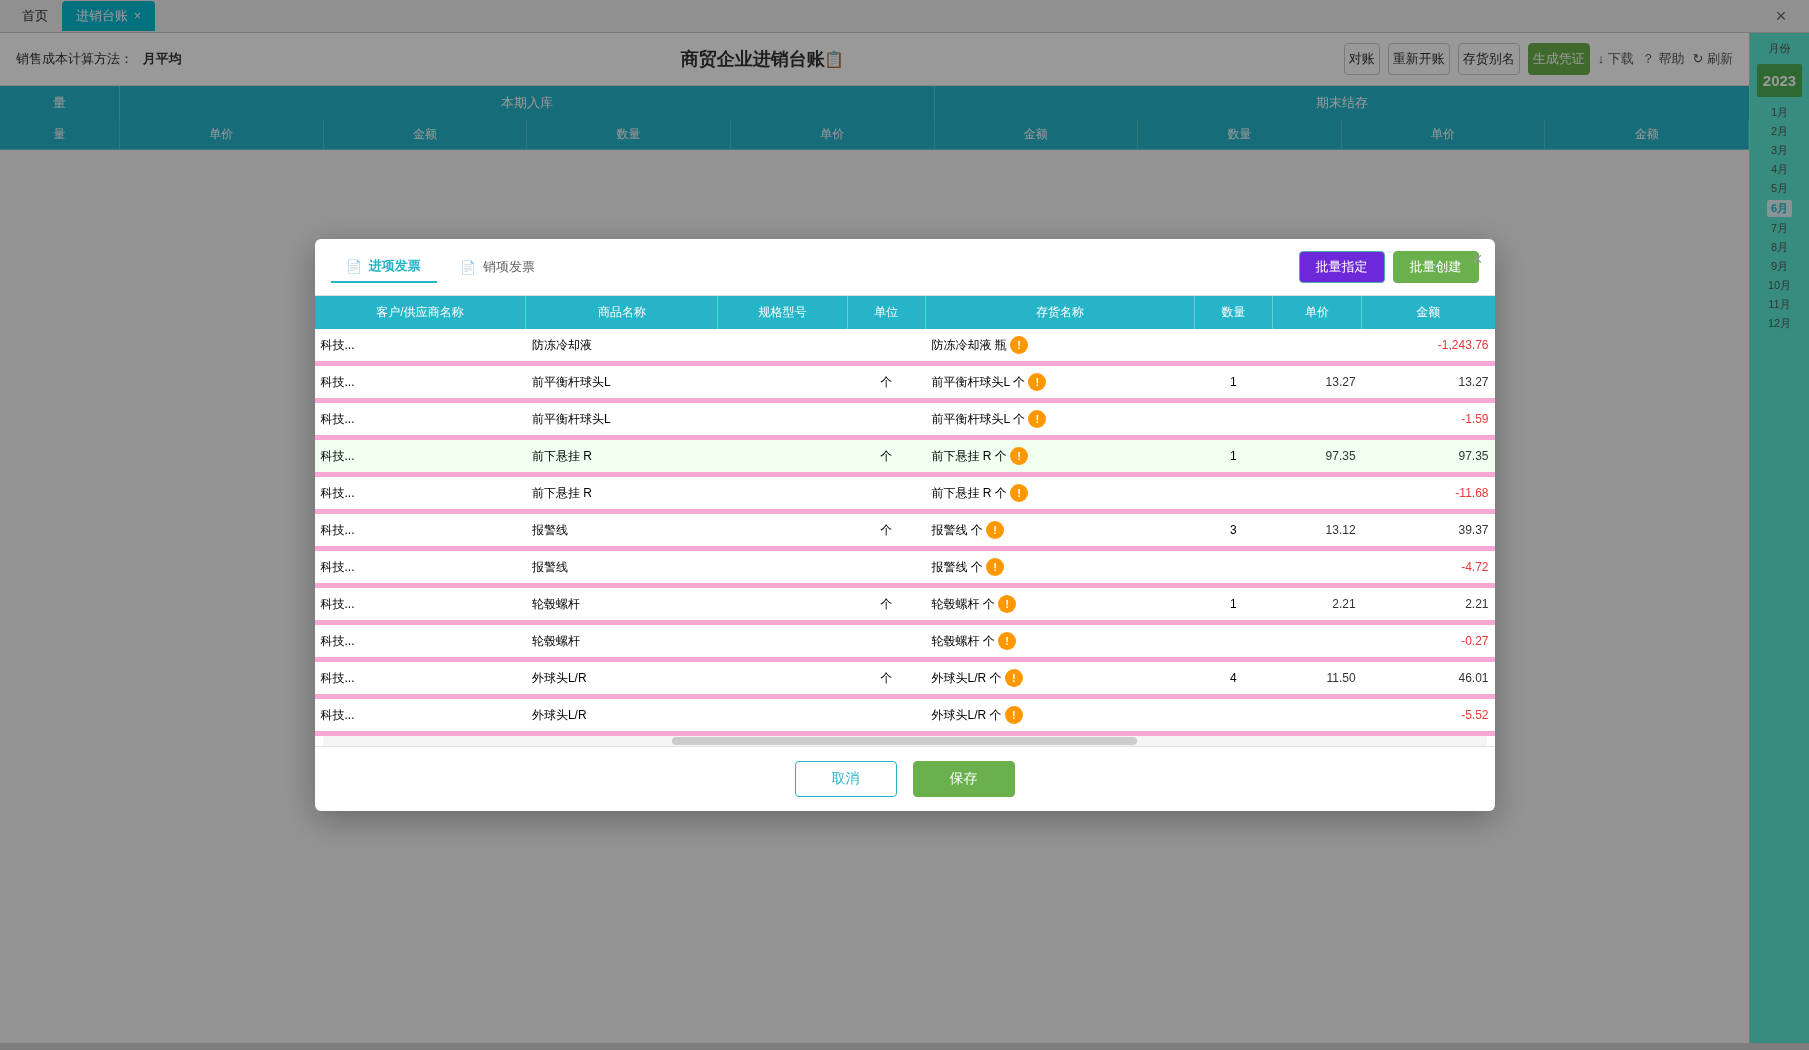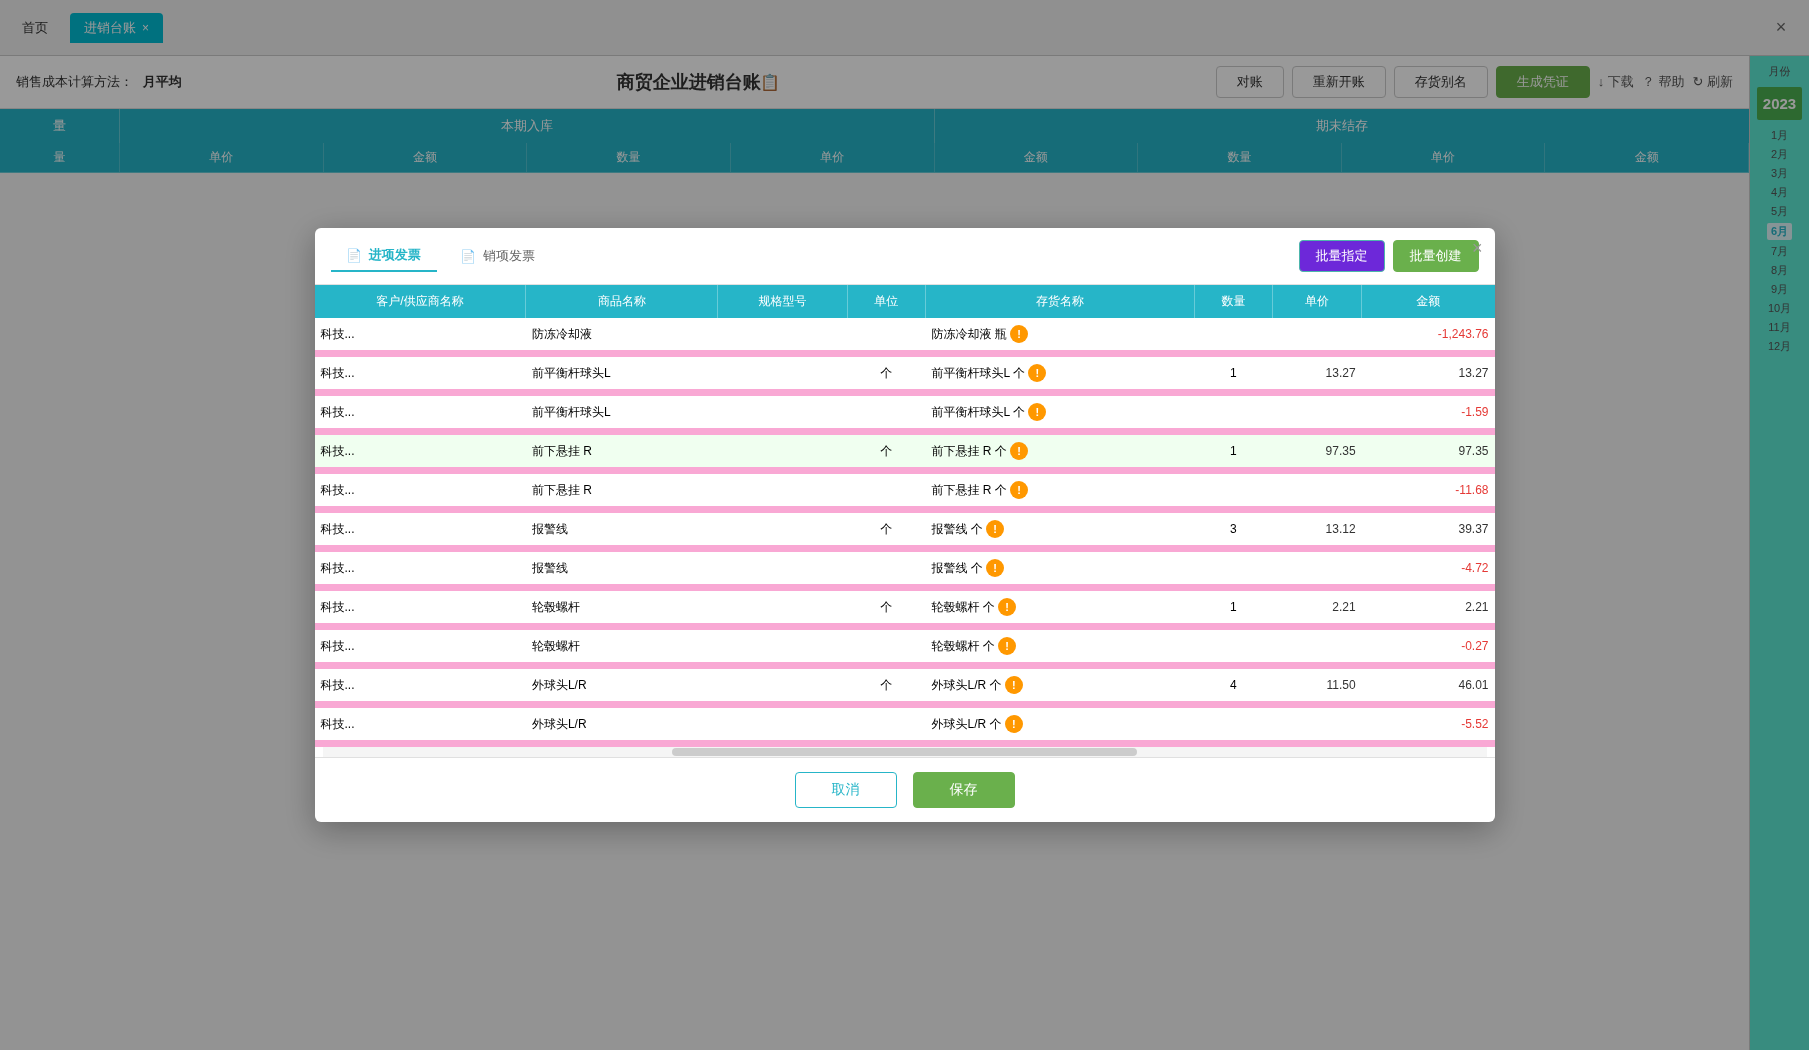--- a/index.html
+++ b/index.html
@@ -1,37 +1,37 @@
 <!DOCTYPE html>
 <html><head>
   <meta charset="utf-8">
   <style>
     * { box-sizing: border-box; margin: 0; padding: 0; }
     body { font-family: 'Microsoft YaHei', Arial, sans-serif; font-size: 13px; background: #d0d0d0; width: 1809px; height: 1050px; overflow: hidden; }
 
     
-    .top-bar { display: flex; align-items: center; height: 56px; background: #f0f0f0; border-bottom: 1px solid #ccc; padding: 0 8px; gap: 8px; }
+    .top-bar { display: flex; align-items: center; height: 33px; background: #f0f0f0; border-bottom: 1px solid #ccc; padding: 0 8px; gap: 0; }
     .tab { padding: 6px 14px; border-radius: 4px 4px 0 0; font-size: 13px; cursor: pointer; }
     .tab.home { background: #f0f0f0; color: #333; }
     .tab.active { background: #00bcd4; color: #fff; display: flex; align-items: center; gap: 6px; }
     .tab-close { cursor: pointer; font-size: 12px; }
     .win-close { margin-left: auto; width: 40px; height: 40px; display: flex; align-items: center; justify-content: center; font-size: 18px; cursor: pointer; color: #666; }
 
     
     .main-content { display: flex; height: calc(1050px - 40px); background: #f5f5f5; }
 
     
     .left-panel { flex: 1; display: flex; flex-direction: column; overflow: hidden; }
 
     
     .header-bar { display: flex; align-items: center; padding: 10px 16px; background: #fff; border-bottom: 1px solid #e0e0e0; gap: 12px; }
     .cost-method { font-size: 13px; color: #333; }
     .page-title { flex: 1; text-align: center; font-size: 18px; font-weight: bold; color: #333; display: flex; align-items: center; justify-content: center; gap: 0; }
     .toolbar-btns { display: flex; gap: 8px; align-items: center; }
-    .btn { padding: 6px 20px; border-radius: 4px; cursor: pointer; font-size: 13px; border: 1px solid #ccc; background: #fff; color: #333; white-space: nowrap; }
+    .btn { padding: 6px 4px; border-radius: 4px; cursor: pointer; font-size: 13px; border: 1px solid #ccc; background: #fff; color: #333; white-space: nowrap; }
     .btn-primary { background: #6ab04c; border-color: #6ab04c; color: #fff; }
     .btn-icon { display: flex; align-items: center; gap: 4px; color: #555; background: none; border: none; cursor: pointer; font-size: 13px; }
 
     
     .table-group-header { display: flex; background: #26b5c8; color: #fff; }
     .group-cell { flex: 1; text-align: center; padding: 8px 4px; font-size: 13px; border-right: 1px solid rgba(255,255,255,0.3); }
     .group-cell:last-child { border-right: none; }
 
     .sub-header { display: flex; background: #26b5c8; color: #fff; border-bottom: 1px solid rgba(255,255,255,0.3); }
     .sub-cell { flex: 1; text-align: center; padding: 6px 4px; font-size: 12px; border-right: 1px solid rgba(255,255,255,0.2); }
@@ -55,21 +55,21 @@
     .btn-batch-assign { background: #6d28d9; border: 1px solid #4db6ac; color: #fff; }
     .btn-batch-create { background: #6ab04c; border: 1px solid #6ab04c; color: #fff; }
     .dialog-close { position: absolute; top: 10px; right: 12px; font-size: 18px; cursor: pointer; color: #999; background: none; border: none; }
 
     
     .dialog-table-wrap { flex: 1; overflow-y: auto; overflow-x: hidden; }
     .dialog-table { width: 100%; border-collapse: collapse; }
     .dialog-table thead tr { background: #26b5c8; color: #fff; }
     .dialog-table thead th { padding: 8px 6px; font-size: 12px; font-weight: normal; text-align: center; border-right: 1px solid rgba(255,255,255,0.3); white-space: nowrap; }
     .dialog-table thead th:last-child { border-right: none; }
-    .dialog-table tbody tr { border-bottom: 7px solid #f9a8d4; }
+    .dialog-table tbody tr { border-bottom: 5px solid #f9a8d4; }
     .dialog-table tbody tr.highlighted { background: #f0fff0; }
     .dialog-table tbody td { padding: 7px 6px; font-size: 12px; text-align: center; vertical-align: middle; }
     .dialog-table tbody td.left-align { text-align: left; }
     .dialog-table tbody td.right-align { text-align: right; color: #333; }
     .dialog-table tbody td.negative { text-align: right; color: #e53935; }
 
     
     .warn-icon { display: inline-flex; align-items: center; justify-content: center; width: 18px; height: 18px; border-radius: 50%; background: #ff9800; color: #fff; font-size: 11px; font-weight: bold; }
 
     

